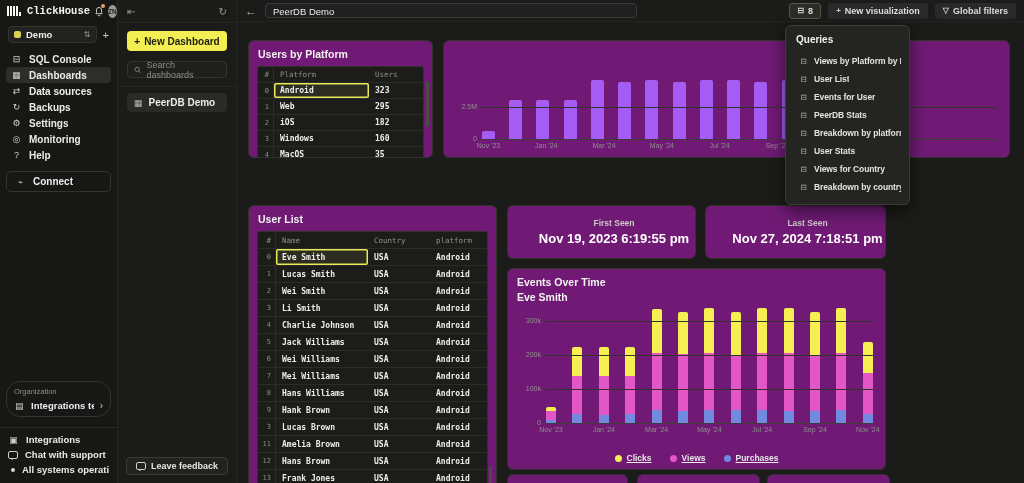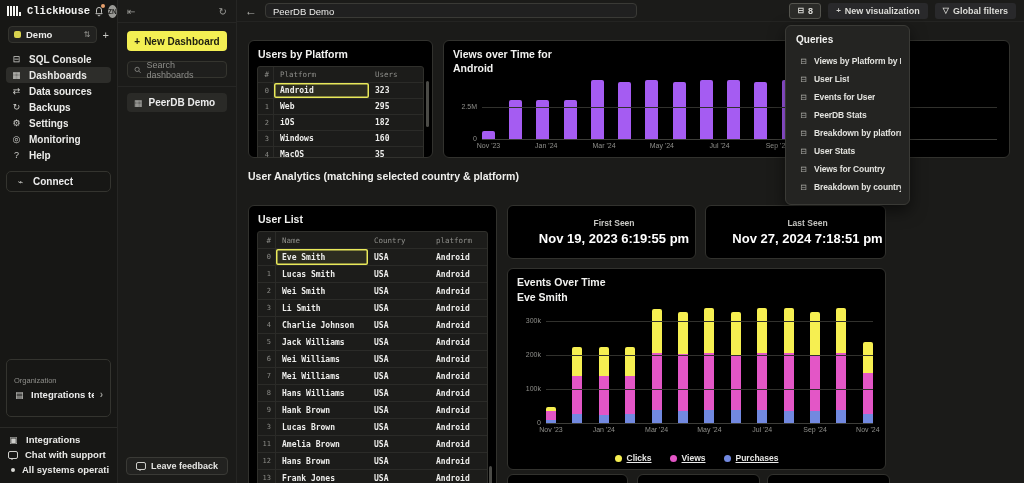--- a/index.html
+++ b/index.html
@@ -27,21 +27,21 @@
   .sort{font-size:8px;color:#9b9b97;}
   .plus-btn{font-size:11px;color:#c9c9c5;cursor:default;}
   .nav-item{height:16px;margin:0 6px;border-radius:4px;display:flex;align-items:center;gap:7px;
             padding:0 5px;font-size:10px;font-weight:700;color:#ebebe9;}
   .nav-item.active{background:#2d2d2a;}
   .nav-ic{width:11px;text-align:center;font-size:9px;color:#cfcfcb;font-weight:400;flex:none;}
   .nav-lb{white-space:nowrap;overflow:hidden;}
   .connect-box{margin:8px 6px 0;border:1px solid #34342f;border-radius:5px;height:21px;
                display:flex;align-items:center;gap:7px;padding:0 8px;font-size:10px;font-weight:700;box-sizing:border-box;}
   .sb1-spacer{flex:1;}
-  .org-box{margin:0 6px 6px;border:1px solid #34342f;border-radius:5px;padding:16px 7px;}
+  .org-box{margin:0 6px 6px;border:1px solid #34342f;border-radius:14px;padding:5px 7px;}
   .org-cap{font-size:7.5px;color:#8f8f8b;margin-bottom:4px;}
   .org-team{display:flex;align-items:center;gap:6px;font-size:9.5px;font-weight:700;}
   .chev{margin-left:auto;color:#9b9b97;font-size:10px;}
   .sb1-div{height:1px;background:#2a2a27;margin:4px 0;}
   .foot-item{height:15px;margin:0 8px;display:flex;align-items:center;gap:7px;
              font-size:9.5px;font-weight:700;color:#e9e9e7;}
   .shape-bubble{width:8px;height:6px;border:1px solid #cfcfcb;border-radius:2px;position:relative;display:inline-block;flex:none;}
   .shape-bubble::after{content:"";position:absolute;left:1px;bottom:-4px;border:2px solid transparent;border-top-color:#cfcfcb;}
   .shape-dot{width:4px;height:4px;border-radius:50%;background:#d8d8d4;display:inline-block;margin-left:3px;flex:none;}
   #app-footer{margin-bottom:6px;}
@@ -73,21 +73,21 @@
   .back{color:#b2b2ae;font-size:12px;line-height:1;}
   .title-input{width:372px;height:15px;border:1px solid #3a3a36;border-radius:4px;background:#202020;
                font-size:9.5px;color:#ececea;padding:0 7px;line-height:15px;white-space:nowrap;box-sizing:border-box;}
   .tb-right{margin-left:auto;display:flex;gap:7px;align-items:center;}
   .tbtn{height:16px;border-radius:3px;background:#29292b;border:1px solid transparent;color:#dcdcd8;
         font-size:9px;font-weight:600;display:flex;gap:4px;align-items:center;padding:0 7px;font-family:inherit;}
   .tbtn.active{border-color:#55554f;background:#2b2b28;}
   .tbtn .mini{font-size:8px;color:#cfcfcb;}
   .content{position:absolute;top:22px;left:0;right:0;bottom:0;overflow:hidden;background:#1b1b19;}
 
-  .card{position:absolute;background:#000000;border:1px solid #32322e;border-radius:6px;
+  .card{position:absolute;background:#701a75;border:1px solid #32322e;border-radius:6px;
         overflow:hidden;box-sizing:border-box;}
   .card-title{margin:7px 9px 0;font-size:10.5px;font-weight:700;color:#f2f2f0;line-height:1.3;}
   .card-title.sub{margin-top:1px;}
   #card-upb{left:11px;top:18px;width:185px;height:118px;}
   #card-views{left:206px;top:18px;width:567px;height:118px;}
   #card-views .card-title{width:130px;}
   .section-heading{position:absolute;left:11px;top:148px;font-size:10.5px;font-weight:700;color:#efefec;}
   #card-ul{left:11px;top:183px;width:249px;height:310px;}
   #card-first{left:270px;top:183px;width:189px;height:54px;padding-left:25px;}
   #card-last{left:468px;top:183px;width:181px;height:54px;padding-left:24px;}
@@ -321,21 +321,20 @@
             <div class="trow">
               <span class="tc gut">4</span>
               <span class="tc">MacOS</span>
               <span class="tc">35</span>
             </div>
           </div>
         <span class="vscroll" id="upb-scroll"></span>
       </section>
 
       <section class="card" id="card-views">
-        <div class="card-title">Views over Time for Android</div>
         <div class="chart" id="views-chart">
           <div class="plot">
               <div class="bars narrow">
                 <div class="bar-stack" style="width: 13px;">
                   <div class="seg top" style="height: 14%; background: rgb(165, 92, 242);"></div>
                 </div>
                 <div class="bar-stack" style="width: 13px;">
                   <div class="seg top" style="height: 61%; background: rgb(165, 92, 242);"></div>
                 </div>
                 <div class="bar-stack" style="width: 13px;">
@@ -404,21 +403,20 @@
                 <span>Sep '24</span>
               </div>
               <div class="xl" style="width: 13px;"></div>
               <div class="xl" style="width: 13px;">
                 <span>Nov '24</span>
               </div>
             </div>
         </div>
       </section>
 
-      <div class="section-heading">User Analytics (matching selected country &amp; platform)</div>
 
       <section class="card" id="card-ul">
         <div class="card-title">User List</div>
         <div class="tbl" id="ul-table">
             <div class="trow thead">
               <span class="tc gut">#</span>
               <span class="tc">Name</span>
               <span class="tc">Country</span>
               <span class="tc">platform</span>
             </div>

